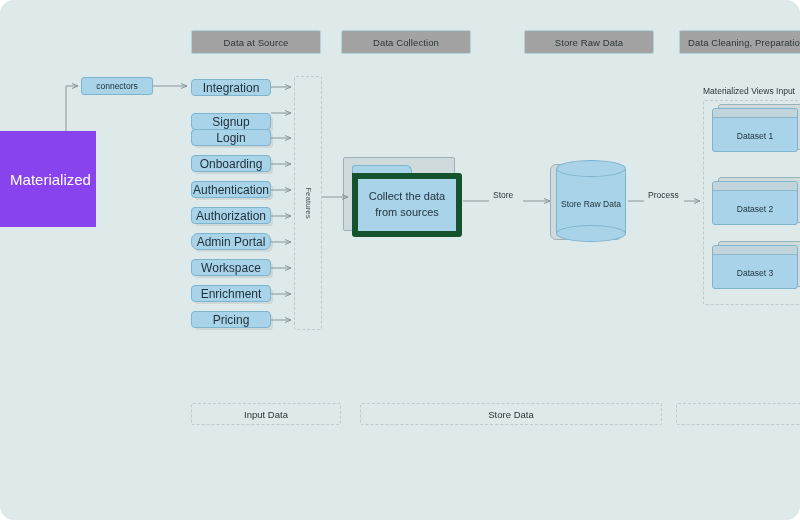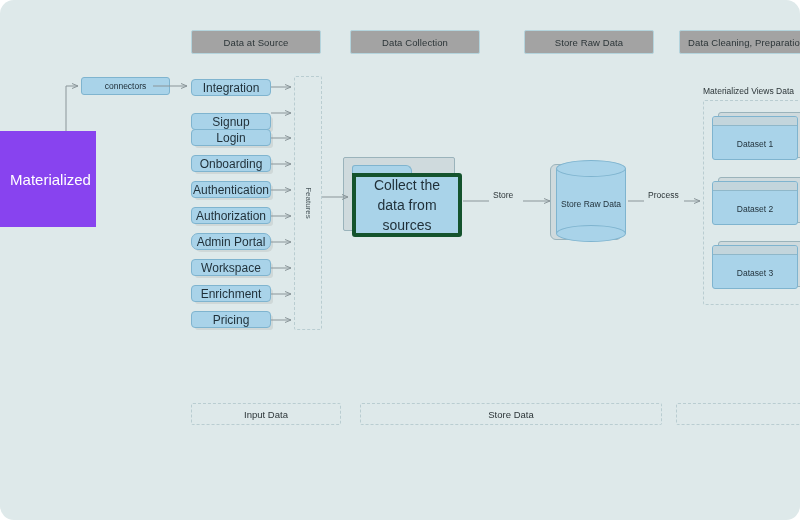--- a/index.html
+++ b/index.html
@@ -20,21 +20,21 @@
        border:1px dashed #b9cdd1;background:transparent;border-radius:2px;
        display:flex;align-items:center;justify-content:center;
        font-size:9.5px;color:#2c3538;white-space:nowrap;overflow:hidden;}
 
   
   #app-block{position:absolute;left:-9px;top:131px;width:105px;height:96px;
        background:#8843ef;display:flex;align-items:center;justify-content:center;}
   #app-block span{color:#ffffff;font-size:15px;padding-left:14px;}
 
   
-  #connectors{position:absolute;left:81px;top:77px;width:89px;height:18px;
+  #connectors{position:absolute;left:81px;top:77px;width:72px;height:18px;
        box-sizing:border-box;background:#a9d3e9;border:1px solid #7fb4cf;
        border-radius:3px;display:flex;align-items:center;justify-content:center;
        font-size:8.5px;color:#20303a;}
 
   
   .feat{position:absolute;left:191px;width:80px;height:17px;box-sizing:border-box;
        background:#a9d3e9;border:1px solid #7fb4cf;border-radius:4px;
        display:flex;align-items:center;justify-content:center;
        font-size:12px;color:#1f2f38;white-space:nowrap;
        box-shadow:3px 3px 0 -1px #cfd8d8;}
@@ -48,23 +48,23 @@
        font-size:8px;color:#4a575c;white-space:nowrap;}
 
   
   #folder{position:absolute;left:352px;top:165px;width:110px;height:72px;}
   #folder .back{position:absolute;left:-9px;top:-8px;width:110px;height:72px;
        background:#cfdadd;border:1px solid #9ab3bb;border-radius:2px;}
   #folder .tab{position:absolute;left:0;top:0;width:60px;height:9px;
        background:#a9d3e9;border:1px solid #7fb4cf;border-bottom:none;
        border-radius:3px 6px 0 0;box-sizing:border-box;}
   #folder .body{position:absolute;left:0;top:8px;width:110px;height:64px;
-       box-sizing:border-box;background:#a9d3e9;border:4px solid #14532d;
+       box-sizing:border-box;background:#a9d3e9;border:6px solid #14532d;
        border-radius:0 3px 3px 3px;display:flex;align-items:center;
-       justify-content:center;text-align:center;font-size:14px;color:#1f2f38;
+       justify-content:center;text-align:center;font-size:11px;color:#1f2f38;
        padding:0 6px;line-height:1.45;}
 
   
   #cylinder{position:absolute;left:556px;top:160px;width:70px;height:82px;}
   #cylinder .shadow{position:absolute;left:-6px;top:4px;width:70px;height:74px;
        background:#cfdadd;border:1px solid #9ab3bb;border-radius:6px;}
   #cylinder .tube{position:absolute;left:0;top:8px;width:70px;height:66px;
        box-sizing:border-box;background:#a9d3e9;border-left:1px solid #7fb4cf;
        border-right:1px solid #7fb4cf;}
   #cylinder .top{position:absolute;left:0;top:0;width:70px;height:17px;
@@ -96,21 +96,21 @@
   #wires{position:absolute;left:0;top:0;width:800px;height:520px;
        pointer-events:none;}
   .edge-label{position:absolute;font-size:8.5px;color:#2c3538;white-space:nowrap;}
 </style>
 </head>
 <body>
 
 <div id="canvas">
 
   <div class="stage-label" style="left:191px;top:30px;width:130px;">Data at Source</div>
-  <div class="stage-label" style="left:350px;top:30px;width:130px;">Data Collection</div>
+  <div class="stage-label" style="left:341px;top:30px;width:130px;">Data Collection</div>
   <div class="stage-label" style="left:524px;top:30px;width:130px;">Store Raw Data</div>
   <div class="stage-label" style="left:679px;top:30px;width:130px;">Data Cleaning, Preparatio</div>
 
   <div id="app-block">
     <span>Materialized</span>
   </div>
 
   <div id="connectors">connectors</div>
 
   <div class="feat first" style="top:79px;">Integration</div>
@@ -135,24 +135,24 @@
   </div>
 
   <div id="cylinder">
     <div class="shadow"></div>
     <div class="tube"></div>
     <div class="bot"></div>
     <div class="top"></div>
     <div class="label">Store Raw Data</div>
   </div>
 
-  <div id="mv-title">Materialized Views Data</div>
+  <div id="mv-title">Materialized Views Input</div>
   <div id="mv-box"></div>
 
-  <div class="dscard" style="top:116px;">
+  <div class="dscard" style="top:108px;">
     <div class="stack"></div>
     <div class="main">
       <div class="hdr"></div>
       <div class="txt">Dataset 1</div>
     </div>
   </div>
   <div class="dscard" style="top:181px;">
     <div class="stack"></div>
     <div class="main">
       <div class="hdr"></div>

